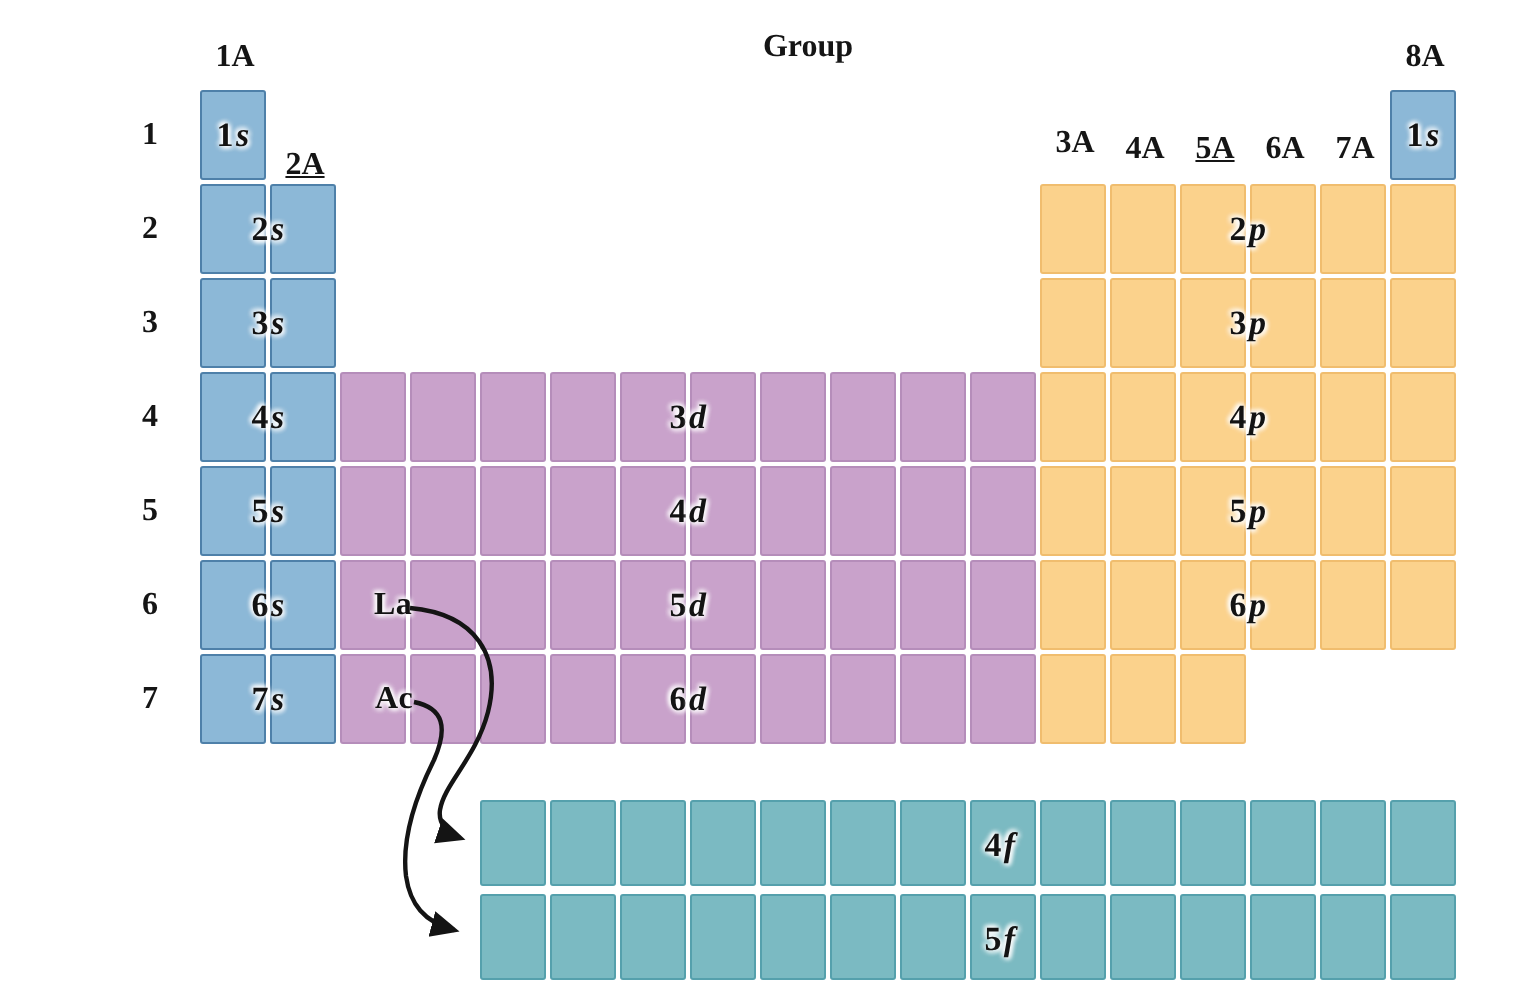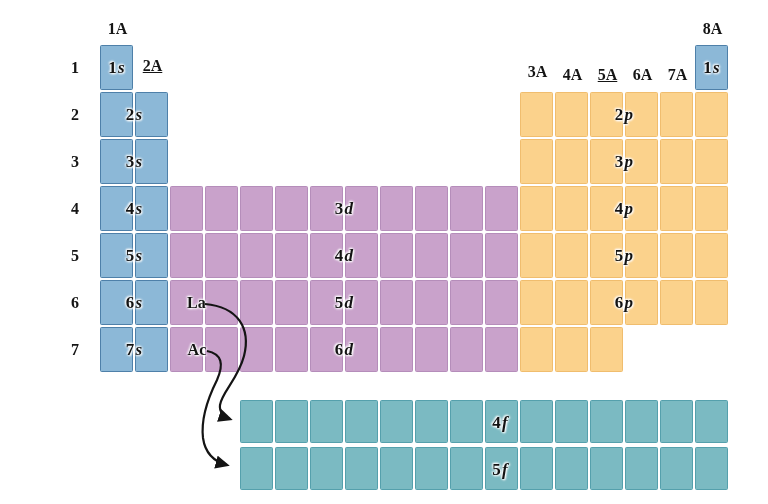--- a/index.html
+++ b/index.html
@@ -35,20 +35,21 @@
   }
   #group-label { left:339px; top:15px; width:130px; }
   #period-label { left:20px; top:186px; width:52px; height:45px;
     display:flex; align-items:center; justify-content:flex-end; }
   #arrows { position:absolute; left:0; top:0; pointer-events:none; }
 </style>
 </head>
 <body>
 
 <div id="canvas" style="--s-fill: #8cb8d7; --s-border: #4e80a9; --d-fill: #c9a2cb; --d-border: #b58dba; --p-fill: #fbd28c; --p-border: #f0bd6e; --f-fill: #7bbac2; --f-border: #55a0ac;">
+  <div id="group-label" class="axis-label">Group</div>
 
   <div id="cells-layer">
       <div class="cell s" style="left: 100px; top: 45px;"></div>
       <div class="cell s" style="left: 695px; top: 45px;"></div>
       <div class="cell s" style="left: 100px; top: 92px;"></div>
       <div class="cell s" style="left: 135px; top: 92px;"></div>
       <div class="cell s" style="left: 100px; top: 139px;"></div>
       <div class="cell s" style="left: 135px; top: 139px;"></div>
       <div class="cell s" style="left: 100px; top: 186px;"></div>
       <div class="cell s" style="left: 135px; top: 186px;"></div>
@@ -176,21 +177,21 @@
       <div class="seg-label" style="left: 170px; top: 327px; width: 348px;">6<i>d</i></div>
       <div class="seg-label" style="left: 170px; top: 327px; width: 54px; font-size: 16px;">Ac</div>
       <div class="seg-label" style="left: 520px; top: 92px; width: 208px;">2<i>p</i></div>
       <div class="seg-label" style="left: 520px; top: 139px; width: 208px;">3<i>p</i></div>
       <div class="seg-label" style="left: 520px; top: 186px; width: 208px;">4<i>p</i></div>
       <div class="seg-label" style="left: 520px; top: 233px; width: 208px;">5<i>p</i></div>
       <div class="seg-label" style="left: 520px; top: 280px; width: 208px;">6<i>p</i></div>
       <div class="seg-label" style="left: 256px; top: 400px; width: 488px;">4<i>f</i></div>
       <div class="seg-label" style="left: 256px; top: 447px; width: 488px;">5<i>f</i></div>
       <div class="axis-label col-label" style="left: 100px; top: 20px;">1A</div>
-      <div class="axis-label col-label" style="left: 135px; top: 57px; text-decoration: underline;">2A</div>
+      <div class="axis-label col-label" style="left: 135px; top: 74px; text-decoration: underline;">2A</div>
       <div class="axis-label col-label" style="left: 520px; top: 63px;">3A</div>
       <div class="axis-label col-label" style="left: 555px; top: 66px;">4A</div>
       <div class="axis-label col-label" style="left: 590px; top: 66px; text-decoration: underline;">5A</div>
       <div class="axis-label col-label" style="left: 625px; top: 66px;">6A</div>
       <div class="axis-label col-label" style="left: 660px; top: 66px;">7A</div>
       <div class="axis-label col-label" style="left: 695px; top: 20px;">8A</div>
       <div class="period-num" style="left: 62px; top: 45px;">1</div>
       <div class="period-num" style="left: 62px; top: 92px;">2</div>
       <div class="period-num" style="left: 62px; top: 139px;">3</div>
       <div class="period-num" style="left: 62px; top: 186px;">4</div>

